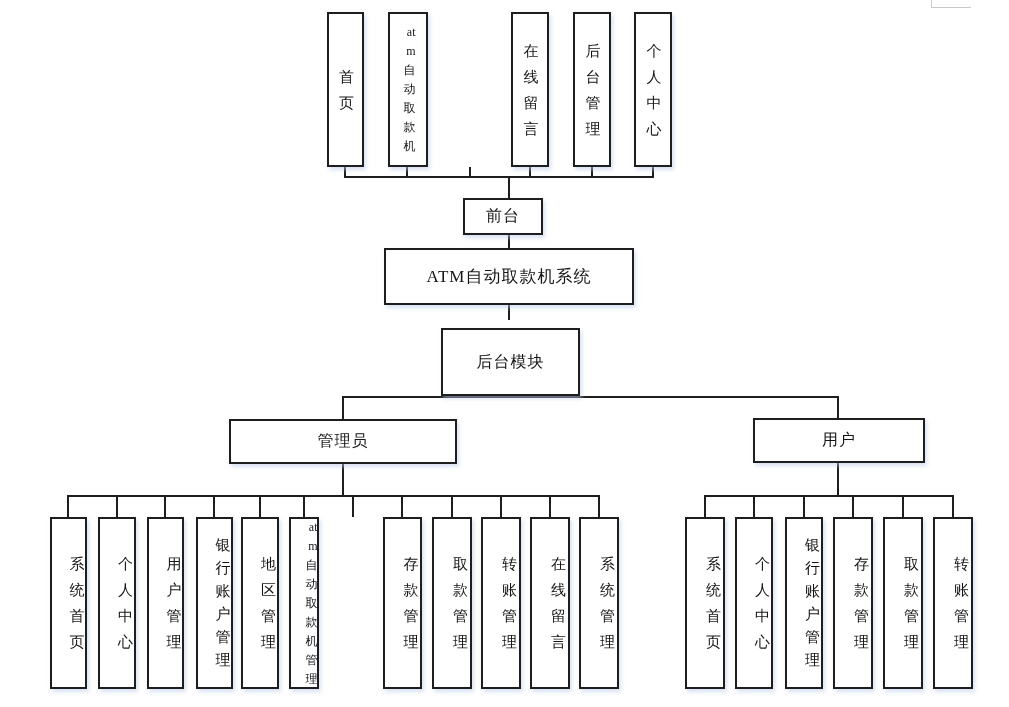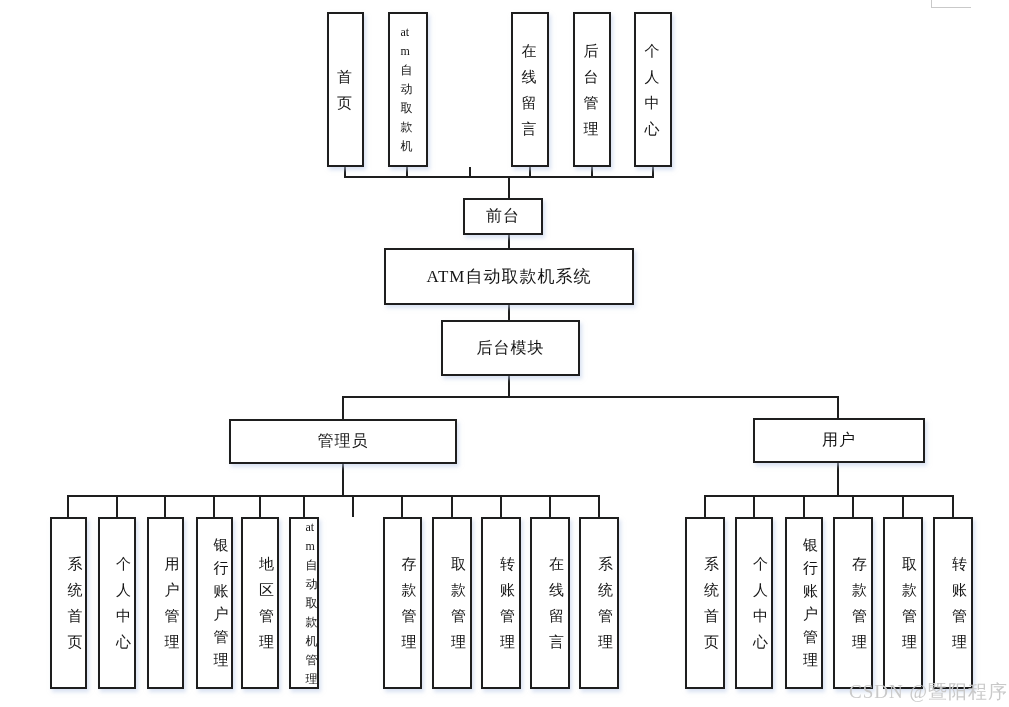--- a/index.html
+++ b/index.html
@@ -10,21 +10,21 @@
   .line{position:absolute;background:var(--line,#1e1e1e);z-index:1;}
   .vbox,.hbox{
     position:absolute;background:var(--box-fill,#fff);
     border:2px solid var(--line,#1e1e1e);box-sizing:border-box;
     display:flex;align-items:center;justify-content:center;
     z-index:2;box-shadow:2px 3px 4px rgba(186,202,232,.55);
   }
   .vbox{top:12px;height:155px;}
   .vbox.leaf{top:517px;height:172px;padding-left:15px;}
   .vbox span{
-    display:block;width:17px;text-align:left;word-break:break-all;
+    display:block;width:17px;text-align:right;word-break:break-all;
     font-size:15px;line-height:26px;color:var(--text,#151515);
   }
   .vbox.lh23 span{line-height:23px;}
   .vbox.small span{font-size:12px;line-height:19px;width:15px;}
   .hbox{font-size:16px;letter-spacing:1px;color:var(--text,#151515);}
   .hbox.root{font-size:17px;}
   .watermark{
     position:absolute;top:679px;right:1px;z-index:3;
     font-size:19px;letter-spacing:1px;color:var(--watermark,#c9c9c9);
   }
@@ -92,21 +92,21 @@
   <div class="vbox" style="left:634px;width:38px">
       <span>个人中心</span>
     </div>
 
   <div class="hbox" style="left:463px;top:198px;width:80px;height:37px">
       <span>前台</span>
     </div>
   <div class="hbox root" style="left:384px;top:248px;width:250px;height:57px">
       <span>ATM自动取款机系统</span>
     </div>
-  <div class="hbox" style="left:441px;top:320px;width:139px;height:56px">
+  <div class="hbox" style="left:441px;top:328px;width:139px;height:68px">
       <span>后台模块</span>
     </div>
 
   <div class="hbox" style="left:753px;top:418px;width:172px;height:45px">
       <span>用户</span>
     </div>
   <div class="hbox" style="left:229px;top:419px;width:228px;height:45px">
       <span>管理员</span>
     </div>
 
@@ -156,14 +156,13 @@
   <div class="vbox leaf" style="left:833px;width:40px">
       <span>存款管理</span>
     </div>
   <div class="vbox leaf" style="left:883px;width:40px">
       <span>取款管理</span>
     </div>
   <div class="vbox leaf" style="left:933px;width:40px">
       <span>转账管理</span>
     </div>
 
-  <div class="watermark">CSDN @暨阳程序</div>
 </div>
 
 </body></html>

